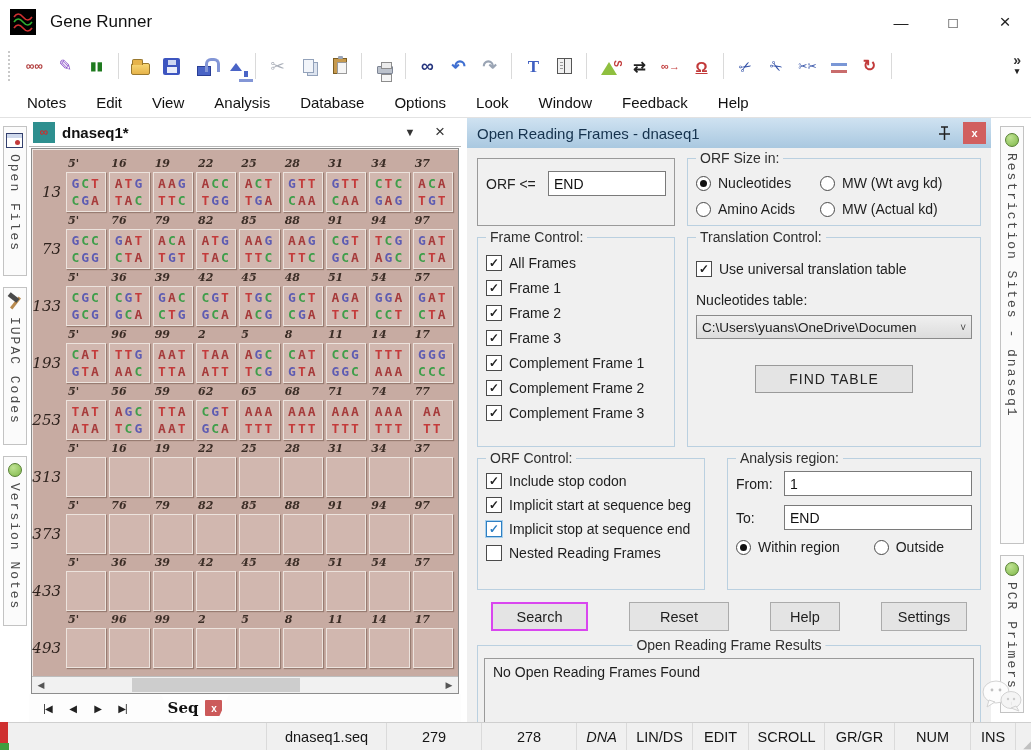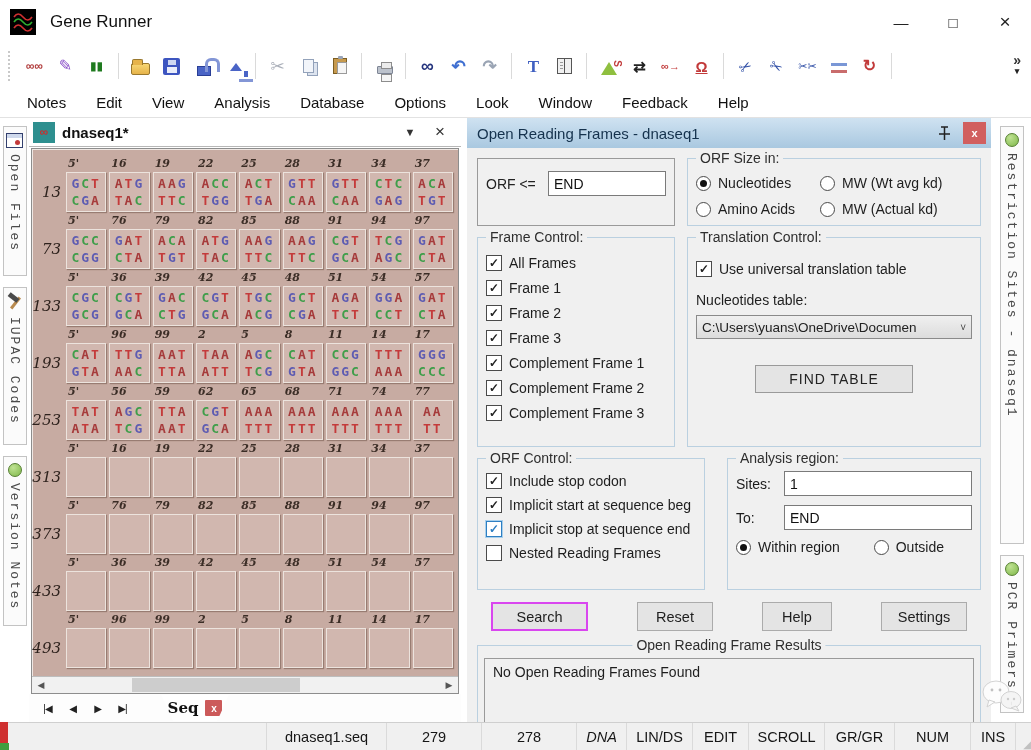--- a/index.html
+++ b/index.html
@@ -1002,21 +1002,21 @@
               </label>
               <label class="chk">
                 <span class="chk-box"></span>
                 <span>Nested Reading Frames</span>
               </label>
             </div>
         </div>
         <div class="grp grp-region">
           <span class="grp-label">Analysis region:</span>
           <div class="reg-line">
-            <span class="lbl">Sites:</span>
+            <span class="lbl">From:</span>
             <input class="txt-input" value="1" style="">
           </div>
           <div class="reg-line">
             <span class="lbl">To:</span>
             <input class="txt-input" value="END" style="">
           </div>
           <div class="reg-radios" id="region-opts">
               <label class="rad-item">
                 <span class="rad sel">
                   <span class="dot"></span>
@@ -1026,21 +1026,21 @@
               <label class="rad-item">
                 <span class="rad"></span>
                 <span>Outside</span>
               </label>
             </div>
         </div>
       </div>
 
       <div class="btn-row" id="dlg-buttons">
           <button class="dlg-btn focused" style="width: 97px;">Search</button>
-          <button class="dlg-btn" style="width: 76px;">Reset</button>
+          <button class="dlg-btn" style="width: 100px;">Reset</button>
           <button class="dlg-btn" style="width: 70px;">Help</button>
           <button class="dlg-btn" style="width: 86px;">Settings</button>
         </div>
 
       <div class="grp grp-results">
         <span class="grp-label grp-label-center">Open Reading Frame Results</span>
         <div class="results-box">
           <span>No Open Reading Frames Found</span>
         </div>
       </div>

